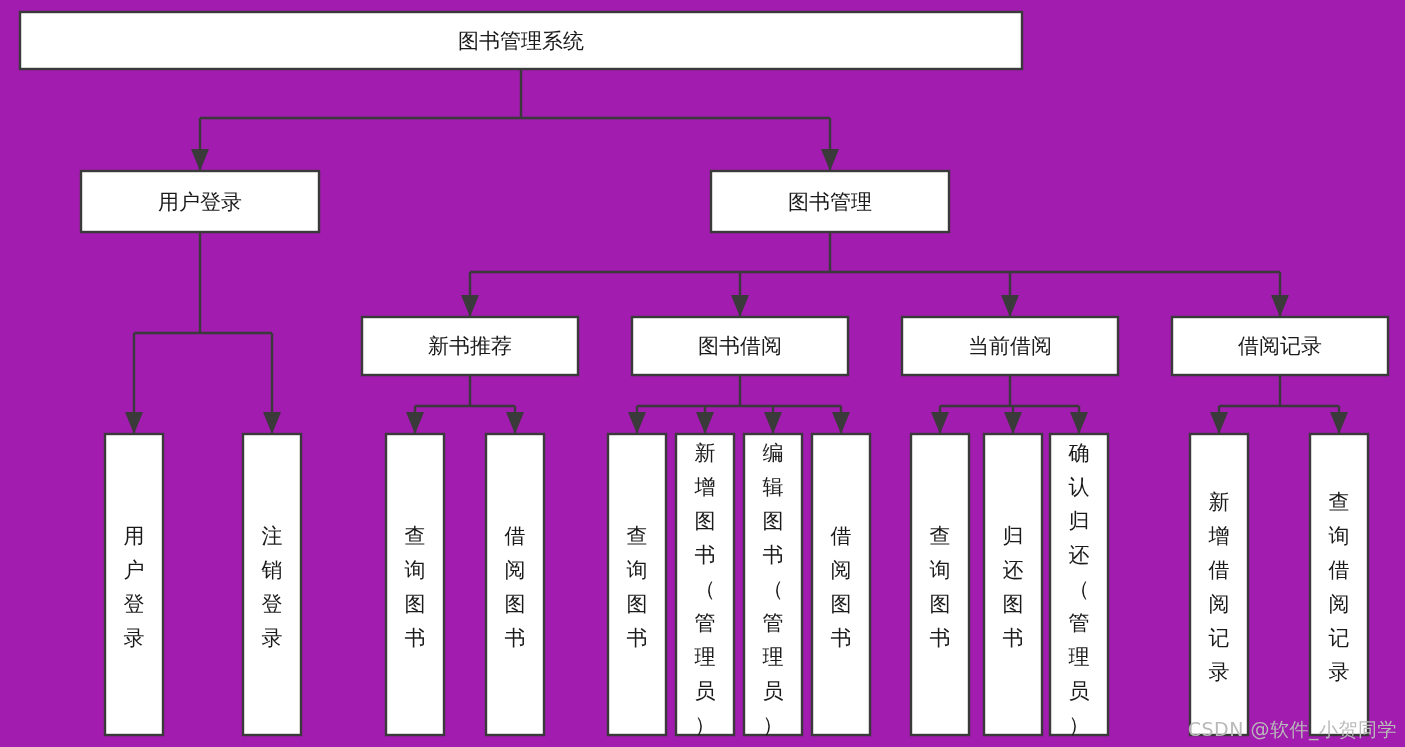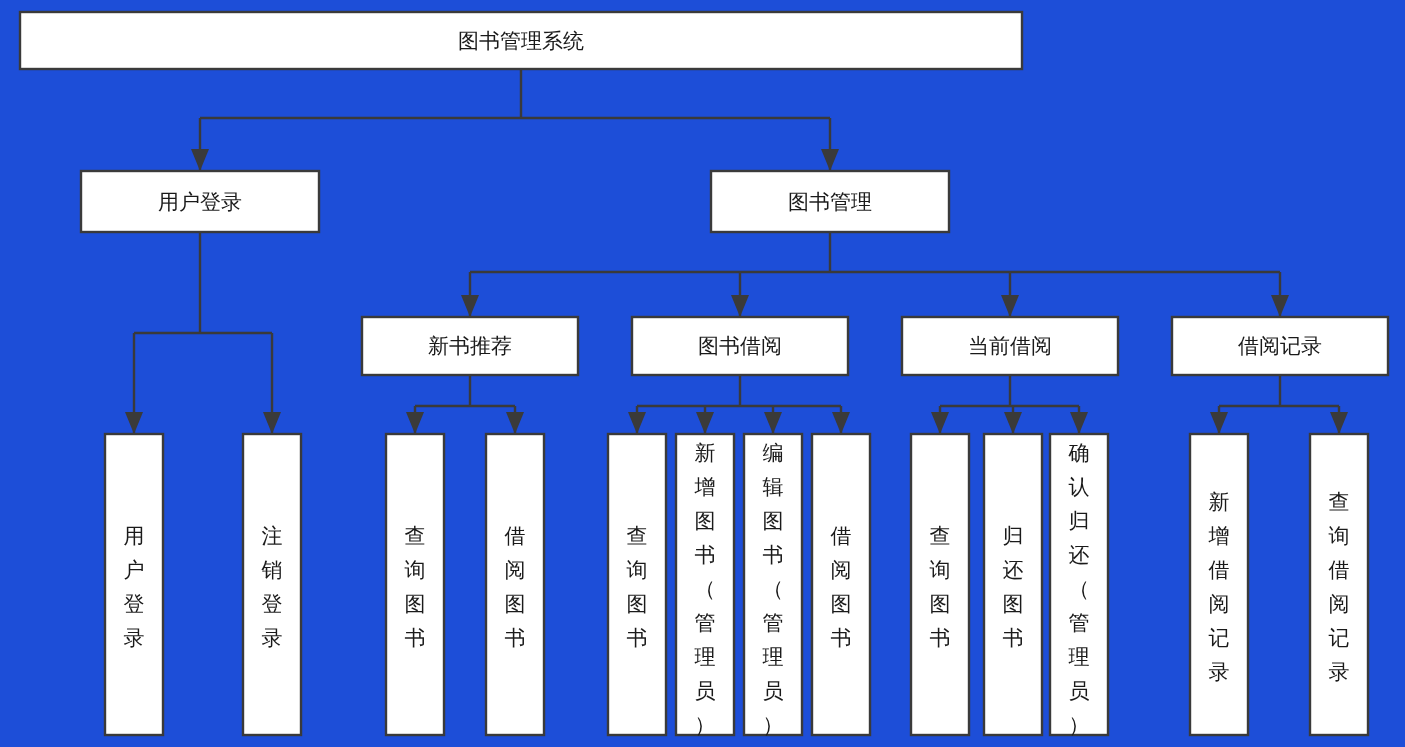--- a/index.html
+++ b/index.html
@@ -8,21 +8,21 @@
     padding: 0;
     background: #ffffff;
   }
   body {
     font-family: "DejaVu Sans", "Liberation Sans", sans-serif;
   }
   #diagram-root {
     position: relative;
     width: 1405px;
     height: 747px;
-    background: #1d4ed8;
+    background: #a21caf;
     overflow: hidden;
   }
   svg#diagram-svg {
     position: absolute;
     left: 0;
     top: 0;
     width: 1405px;
     height: 747px;
     display: block;
   }
@@ -201,13 +201,14 @@
         <g>
           <rect x="1190" y="434" width="58" height="301" class="node-box"></rect>
           <text class="node-label-v" x="1219" y="509.02"><tspan x="1219">新</tspan><tspan x="1219" dy="34">增</tspan><tspan x="1219" dy="34">借</tspan><tspan x="1219" dy="34">阅</tspan><tspan x="1219" dy="34">记</tspan><tspan x="1219" dy="34">录</tspan></text>
         </g>
         <g>
           <rect x="1310" y="434" width="58" height="301" class="node-box"></rect>
           <text class="node-label-v" x="1339" y="509.02"><tspan x="1339">查</tspan><tspan x="1339" dy="34">询</tspan><tspan x="1339" dy="34">借</tspan><tspan x="1339" dy="34">阅</tspan><tspan x="1339" dy="34">记</tspan><tspan x="1339" dy="34">录</tspan></text>
         </g>
       </g>
   </svg>
+  <div class="watermark">CSDN @软件_小贺同学</div>
 </div>
 
 </body></html>

